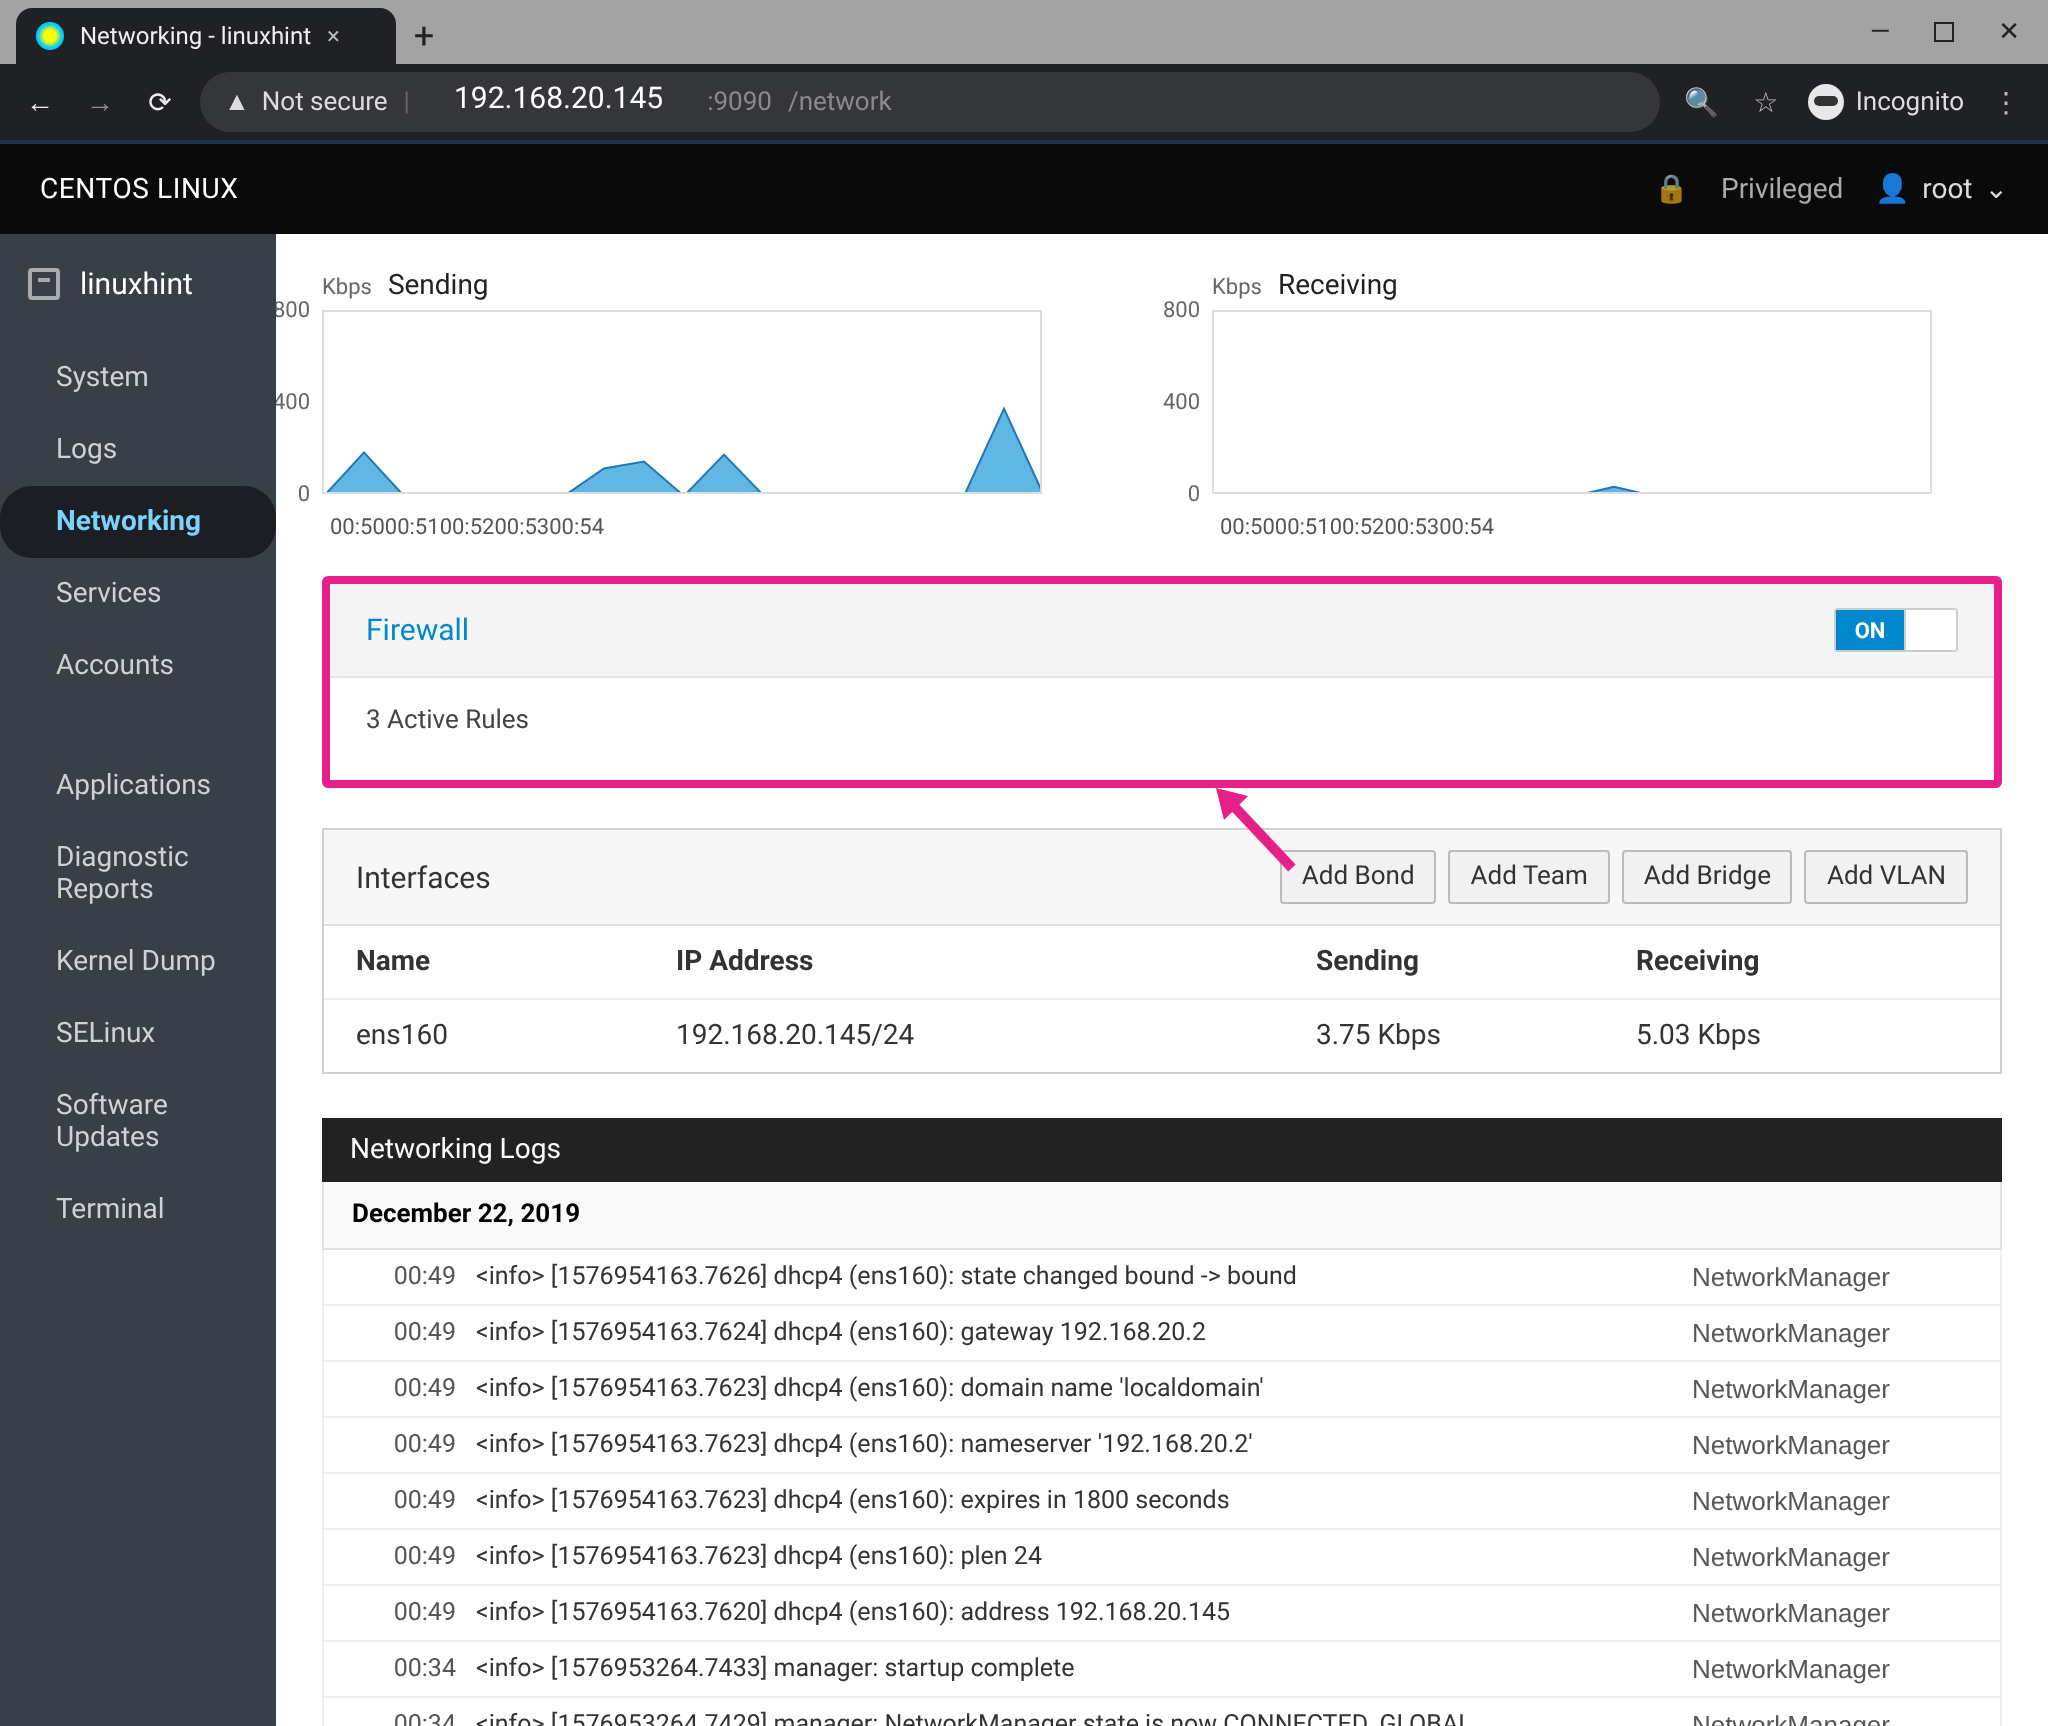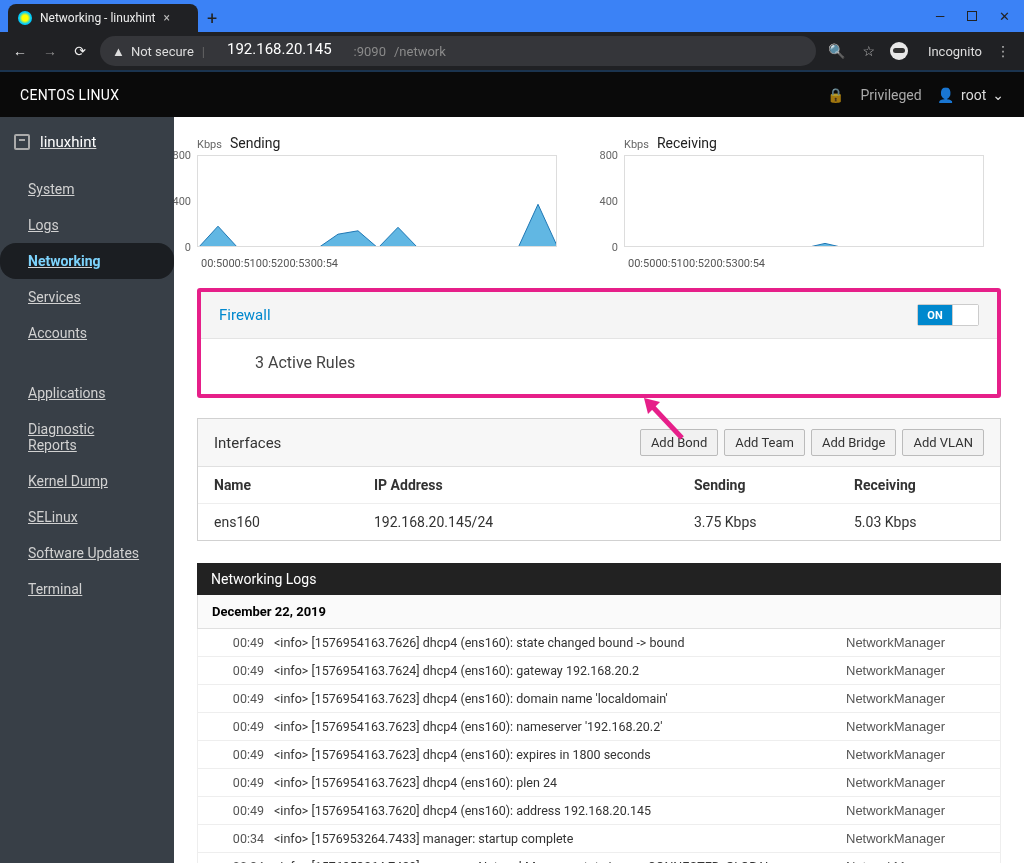--- a/index.html
+++ b/index.html
@@ -1,49 +1,49 @@
 <!DOCTYPE html>
 <html><head>
 <meta charset="utf-8">
 <style>
   * { margin: 0; padding: 0; box-sizing: border-box; font-family: -apple-system, "Segoe UI", Roboto, "Helvetica Neue", Arial, sans-serif; }
   body { background: #ffffff; width: 1024px; height: 863px; overflow: hidden; }
 
   
-  .titlebar { height: 32px; background: #3b82f6; display: flex; align-items: flex-end; }
+  .titlebar { height: 32px; background: #a3a3a3; display: flex; align-items: flex-end; }
   .tab { height: 28px; background: #202124; color: #eee; border-radius: 8px 8px 0 0; margin-left: 8px; display: flex; align-items: center; padding: 0 10px; gap: 8px; min-width: 190px; font-size: 12px; }
   .tab .favicon { width: 14px; height: 14px; border-radius: 50%; background: radial-gradient(circle, #ff0 30%, #0cf 60%); }
   .tab .close { color: #bbb; cursor: pointer; }
   .newtab { width: 28px; height: 28px; display: flex; align-items: center; justify-content: center; color: #222; font-size: 18px; }
   .winctrl { margin-left: auto; display: flex; gap: 22px; padding-right: 14px; align-items: center; height: 32px; color: #222; font-size: 13px; font-family: "Segoe UI Symbol", sans-serif; }
   .winbox { width: 10px; height: 10px; border: 1px solid #222; display: inline-block; }
 
   .addrbar { height: 40px; background: #202124; display: flex; align-items: center; padding: 0 10px; gap: 10px; color: #ccc; font-size: 14px; border-bottom: 2px solid #0a84ff33; }
   .addrbar .navbtn { width: 20px; text-align: center; color: #8f8f8f; }
   .addrbar .navbtn.active { color: #eee; }
   .omnibox { flex: 1; background: #35363a; border-radius: 15px; height: 30px; display: flex; align-items: center; padding: 0 12px; gap: 8px; font-size: 13px; }
   .omnibox .nswrap { color: #ddd; display: flex; align-items: center; gap: 6px; }
   .omnibox .sep { color: #666; }
   .omnibox .host { color: #fff; }
   .omnibox .port, .omnibox .path { color: #8a8a8a; }
   .addrbar .iconbtn { width: 22px; text-align: center; color: #bbb; }
-  .incog { display: flex; align-items: center; gap: 20px; color: #ddd; font-size: 13px; }
+  .incog { display: flex; align-items: center; gap: 6px; color: #ddd; font-size: 13px; }
   .incog .spy { width: 18px; height: 18px; background: #e8e8e8; border-radius: 50%; position: relative; }
   .incog .spy::after { content: ""; position: absolute; left: 3px; right: 3px; top: 6px; height: 5px; background: #333; border-radius: 3px; }
 
   
   .cp-header { height: 45px; background: #0a0a0a; color: #fff; display: flex; align-items: center; padding: 0 20px; }
   .cp-brand { font-weight: 400; letter-spacing: 0.3px; font-size: 14px; }
   .cp-right { margin-left: auto; display: flex; align-items: center; gap: 16px; color: #aaa; font-size: 14px; }
   .cp-right .lock { opacity: 0.7; }
   .cp-user { color: #ddd; display: flex; align-items: center; gap: 6px; }
 
   
   .cp-body { display: flex; height: calc(863px - 32px - 40px - 45px); }
-  .sidebar { width: 174px; background: #383f47; color: #d1d1d1; font-size: 14px; text-decoration: underline; }
+  .sidebar { width: 138px; background: #383f47; color: #d1d1d1; font-size: 14px; }
   .host { display: flex; align-items: center; gap: 10px; padding: 16px 14px 20px; color: #fff; font-size: 15px; }
   .hosticon { width: 16px; height: 16px; border: 2px solid #aaa; border-radius: 2px; position: relative; }
   .hosticon::after { content: ""; position: absolute; left: 3px; right: 3px; top: 3px; height: 2px; background: #aaa; }
   .navitem { padding: 10px 28px; cursor: pointer; }
   .navitem.active { background: #1b1e22; color: #7dd3fc; font-weight: 700; border-radius: 16px; }
   .navgap { height: 24px; }
 
   .main { flex: 1; background: #fff; overflow-y: auto; padding: 18px 23px 0; }
 
   
@@ -55,21 +55,21 @@
   .plot { position: relative; height: 100px; }
   .plot svg { border: 1px solid #ddd; display: block; }
   .yaxis { position: absolute; left: -30px; top: 0; bottom: 0; width: 28px; }
   .ylab { position: absolute; right: 4px; font-size: 11px; color: #666; transform: translateY(-50%); }
   .xaxis { display: flex; justify-content: flex-start; padding: 2px 4px 0; font-size: 11px; color: #555; }
 
   
   .firewall { border: 4px solid #e61f89; margin-top: 18px; border-radius: 3px; }
   .fw-row1 { background: #f5f5f5; padding: 12px 18px; border-bottom: 1px solid #e4e4e4; display: flex; align-items: center; }
   .fw-link { color: #0088ce; text-decoration: none; font-size: 15px; }
-  .fw-row2 { background: #fff; padding: 14px 18px 22px; font-size: 16px; color: #444; margin-left: 36px; }
+  .fw-row2 { background: #fff; padding: 14px 18px 22px; font-size: 13px; color: #444; }
   .switch { margin-left: auto; width: 62px; height: 22px; border: 1px solid #ccc; border-radius: 2px; display: flex; align-items: center; }
   .switch .on { background: #0088ce; color: #fff; font-size: 11px; font-weight: 700; flex: 1; height: 100%; display: flex; align-items: center; justify-content: center; }
   .switch .knob { width: 26px; height: 20px; background: #fff; border-left: 1px solid #ccc; }
 
   .arrow { position: relative; height: 0; }
   .arrow svg { position: absolute; left: 445px; top: -2px; }
 
   
   .panel { border: 1px solid #d1d1d1; margin-top: 20px; }
   .panel-head { background: #f7f7f7; padding: 10px 16px; font-size: 15px; color: #333; display: flex; align-items: center; }

